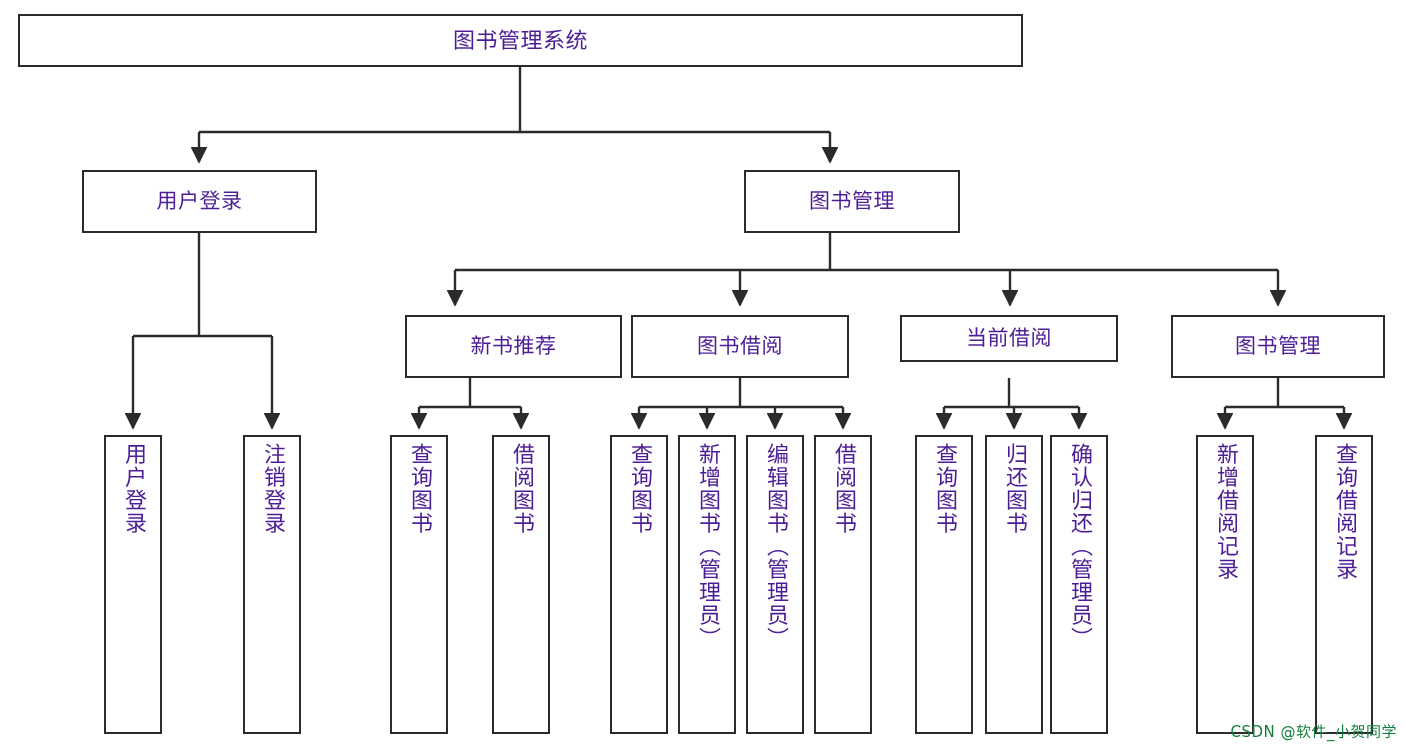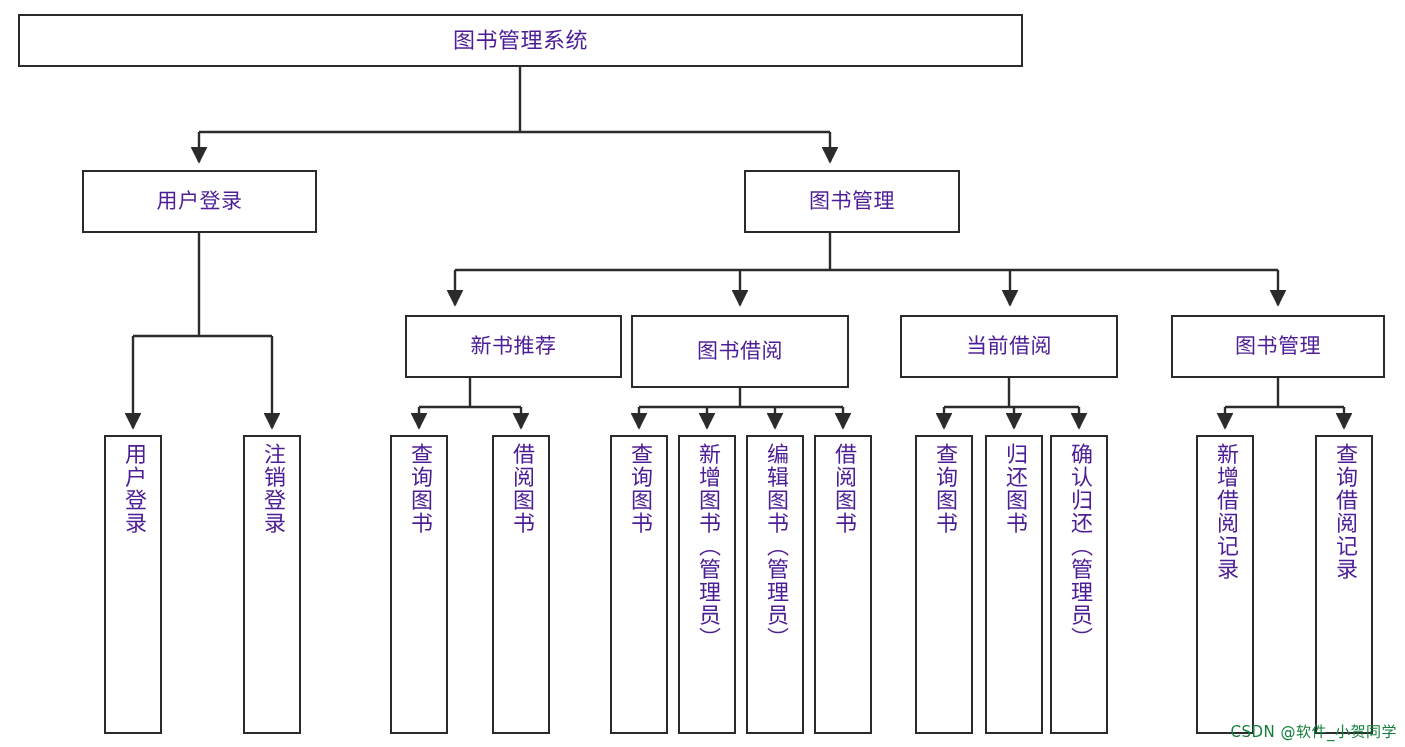--- a/index.html
+++ b/index.html
@@ -135,24 +135,24 @@
   <div class="node horizontal" style="left:82px; top:170px; width:235px; height:63px;">
     <span class="node-label">用户登录</span>
   </div>
   <div class="node horizontal" style="left:712px; top:170px; width:216px; height:63px;margin-left:32px;">
     <span class="node-label">图书管理</span>
   </div>
 
   <div class="node horizontal" style="left:361px; top:315px; width:217px; height:63px;margin-left:44px;">
     <span class="node-label">新书推荐</span>
   </div>
-  <div class="node horizontal" style="left:631px; top:315px; width:218px; height:73px;">
+  <div class="node horizontal" style="left:631px; top:315px; width:218px; height:63px;">
     <span class="node-label">图书借阅</span>
   </div>
-  <div class="node horizontal" style="left:900px; top:315px; width:218px; height:63px;">
+  <div class="node horizontal" style="left:900px; top:315px; width:218px; height:47px;">
     <span class="node-label">当前借阅</span>
   </div>
   <div class="node horizontal" style="left:1171px; top:315px; width:214px; height:63px;">
     <span class="node-label">图书管理</span>
   </div>
 
   <div class="node vertical" style="left:104px; top:435px; width:58px; height:299px;">
     <span class="node-label">用户登录</span>
   </div>
   <div class="node vertical" style="left:243px; top:435px; width:58px; height:299px;">

